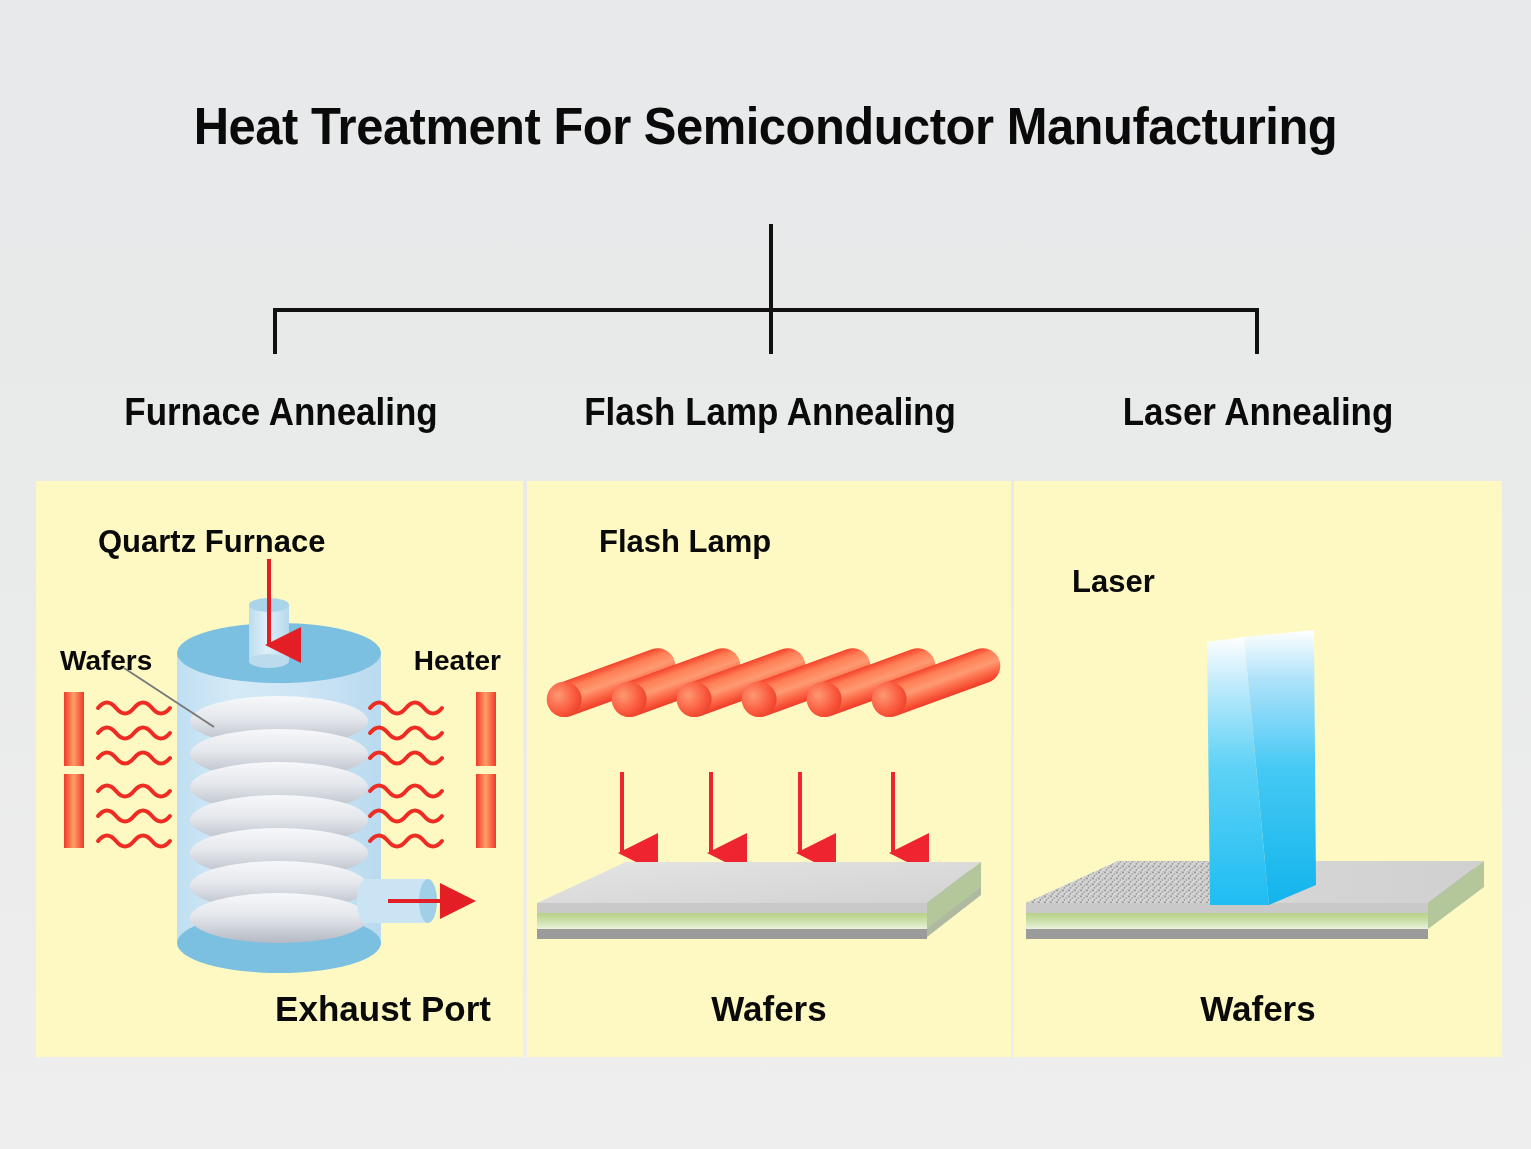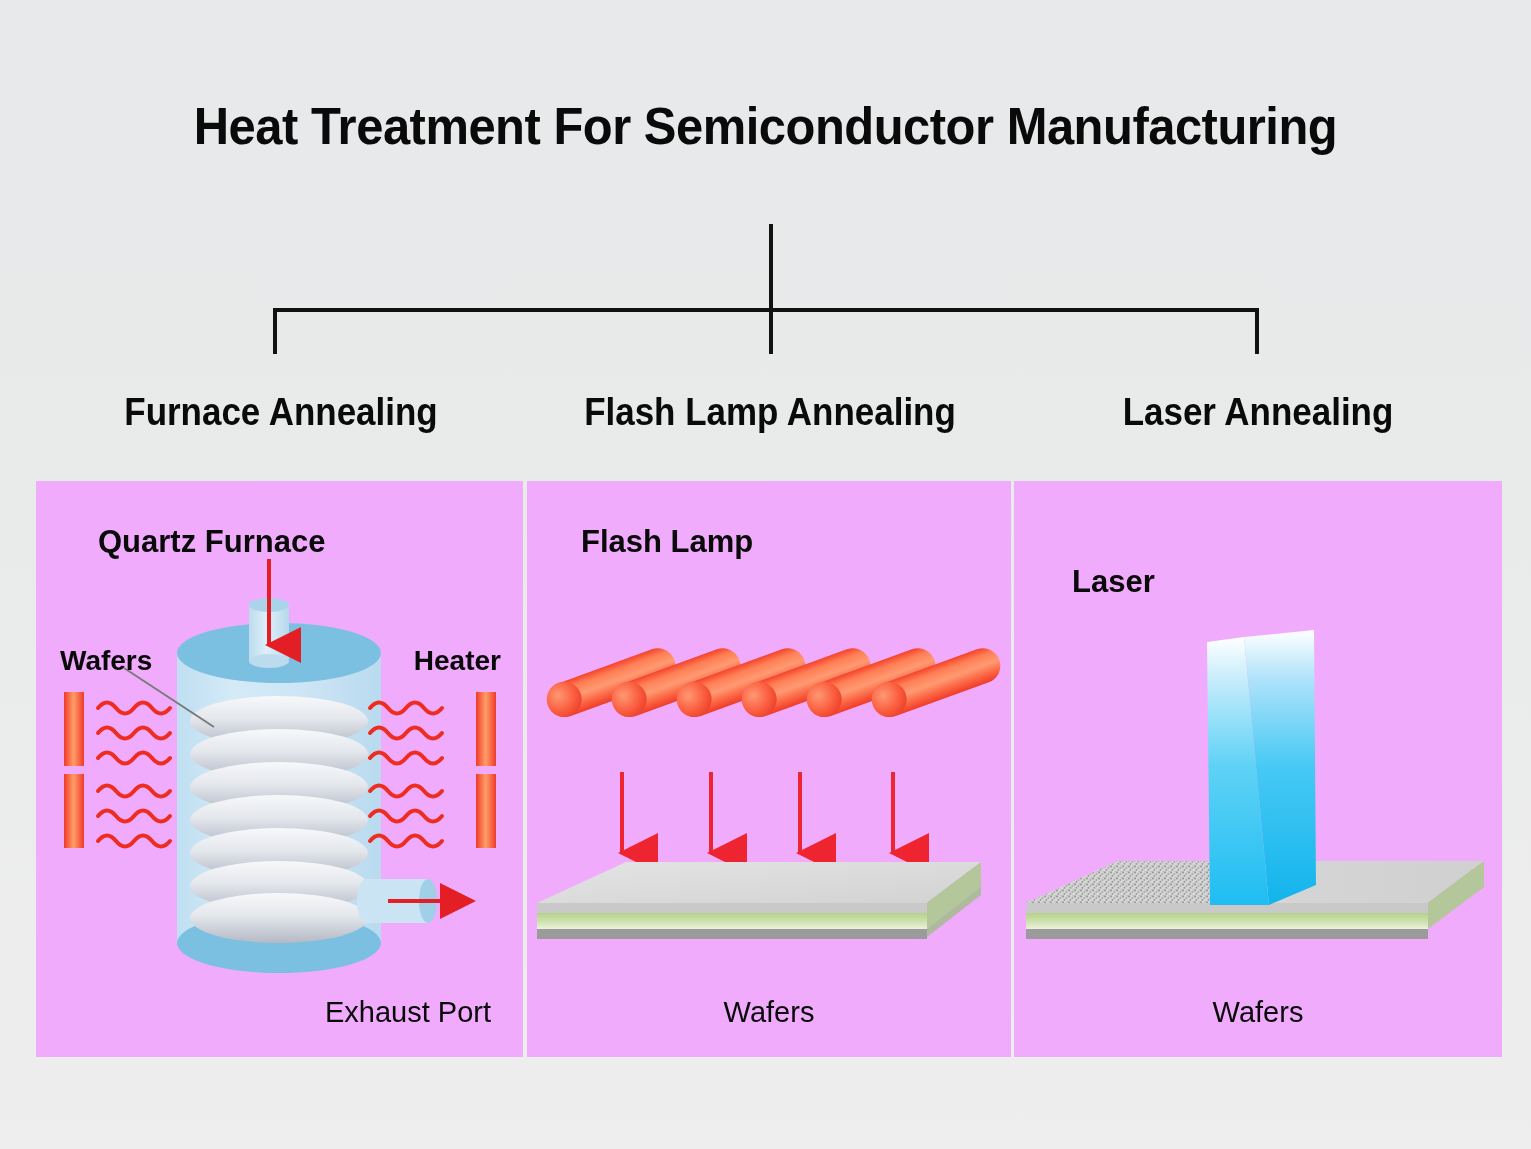--- a/index.html
+++ b/index.html
@@ -34,34 +34,34 @@
     text-align:center;transform:scaleX(0.92);
     white-space:nowrap;
   }
   #branch-0{left:36px;width:490px;}
   #branch-1{left:527px;width:486px;}
   #branch-2{left:1014px;width:488px;}
 
   
   .panel{
     position:absolute;top:481px;height:576px;
-    background:#f0abfc;overflow:hidden;
+    background:#fef9c3;overflow:hidden;
   }
   #panel-0{left:36px;width:487px;}
   #panel-1{left:527px;width:484px;}
   #panel-2{left:1014px;width:488px;}
 
   .panel-title{
     position:absolute;top:43px;
     font-size:31px;font-weight:bold;color:#0a0a0a;
     white-space:nowrap;
   }
   .panel-footer{
     position:absolute;bottom:28px;
-    font-size:29px;font-weight:normal;color:#0a0a0a;
+    font-size:35px;font-weight:bold;color:#0a0a0a;
     white-space:nowrap;
   }
   .side-label{
     position:absolute;
     font-size:28px;font-weight:bold;color:#0a0a0a;
     white-space:nowrap;
   }
 
   svg{display:block;}
 </style>
@@ -170,21 +170,21 @@
       <g>
         <rect x="330" y="398" width="62" height="44" fill="#cbe4f3"></rect>
         <ellipse cx="392" cy="420" rx="9" ry="22" fill="#9fd0e8"></ellipse>
         <ellipse cx="330" cy="420" rx="9" ry="22" fill="#cbe4f3"></ellipse>
         <line x1="352" y1="420" x2="436" y2="420" stroke="#e31e24" stroke-width="4" marker-end="url(#ar-right)"></line>
       </g>
     </svg>
   </div>
 
   <div class="panel" id="panel-1">
-    <div class="panel-title" style="left:54px;text-align:right;">Flash Lamp</div>
+    <div class="panel-title" style="left:72px;text-align:right;">Flash Lamp</div>
     <div class="panel-footer" style="left:0;right:0;text-align:center;">Wafers</div>
 
     <svg width="484" height="576" viewBox="0 0 484 576">
       <defs>
         <linearGradient id="lamp-g" x1="0" y1="0" x2="0" y2="1">
           <stop offset="0%" stop-color="#f4432c"></stop>
           <stop offset="22%" stop-color="#ff7f55"></stop>
           <stop offset="50%" stop-color="#ff9a72"></stop>
           <stop offset="78%" stop-color="#fb6342"></stop>
           <stop offset="100%" stop-color="#ef3b28"></stop>

